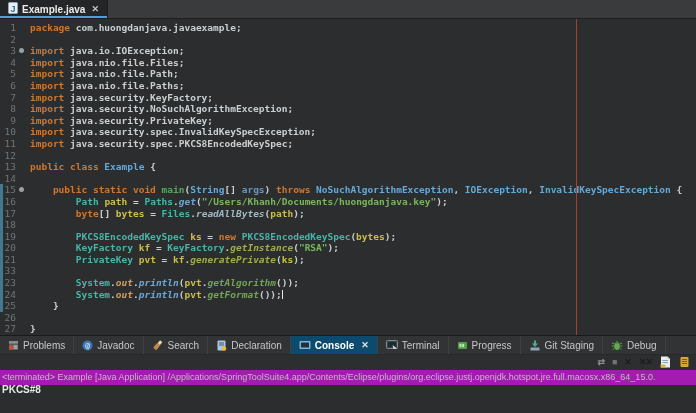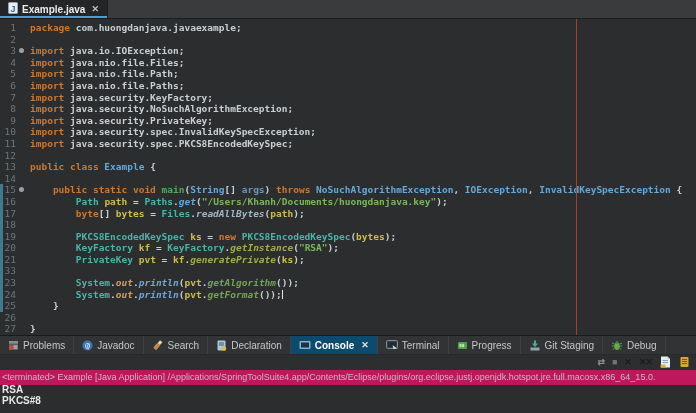--- a/index.html
+++ b/index.html
@@ -41,21 +41,21 @@
 
   
   .panel{flex:0 0 79px;display:flex;flex-direction:column;border-top:1px solid #191A1B;}
   .ptabs{height:18px;flex:0 0 18px;background:#313335;display:flex;align-items:stretch;border-bottom:1px solid #27292A;}
   .ptab{display:flex;align-items:center;gap:4px;padding:0 8px;border-right:1px solid #3E4143;color:#C7C7C7;font-size:10px;white-space:nowrap;}
   .ptab.active{background:#0c4a6e;color:#FFFFFF;font-weight:bold;}
   .ptab .close{font-size:9px;color:#E0E0E0;margin-left:3px;}
   .ptab .picon{display:inline-flex;align-items:center;}
   .ptoolbar{height:15px;flex:0 0 15px;background:#2C2E30;display:flex;justify-content:flex-end;align-items:center;gap:8px;padding-right:6px;}
   .tbtn{display:inline-flex;align-items:center;line-height:1;font-weight:bold;font-size:9px;}
-  .status{height:15px;flex:0 0 15px;background:#be185d;color:#BFBFBF;font-size:9px;line-height:15px;white-space:nowrap;overflow:hidden;padding-left:2px;}
+  .status{height:15px;flex:0 0 15px;background:#a21caf;color:#BFBFBF;font-size:9px;line-height:15px;white-space:nowrap;overflow:hidden;padding-left:2px;}
   .output{flex:1;background:#2B2D2E;color:#E8E8E8;font-weight:bold;font-size:10px;padding-left:2px;}
   .output div{line-height:10.5px;}
 </style>
 </head>
 <body>
 
 <div class="window">
 
   <div class="etabbar">
     <div class="etab">
@@ -388,18 +388,17 @@
           <span><svg width="11" height="12" viewBox="0 0 11 12">
               <rect x="1.5" y="1" width="8" height="10" rx="1" fill="#D9A33F"></rect>
               <rect x="3" y="3" width="5" height="1" fill="#7A5A1E"></rect>
               <rect x="3" y="5" width="5" height="1" fill="#7A5A1E"></rect>
               <rect x="3" y="7" width="5" height="1" fill="#7A5A1E"></rect>
             </svg></span>
         </span>
       </div>
     <div class="status">&lt;terminated&gt; Example [Java Application] /Applications/SpringToolSuite4.app/Contents/Eclipse/plugins/org.eclipse.justj.openjdk.hotspot.jre.full.macosx.x86_64_15.0.</div>
     <div class="output">
-        <div>RSA</div>
         <div>PKCS#8</div>
       </div>
   </div>
 
 </div>
 
 </body></html>

